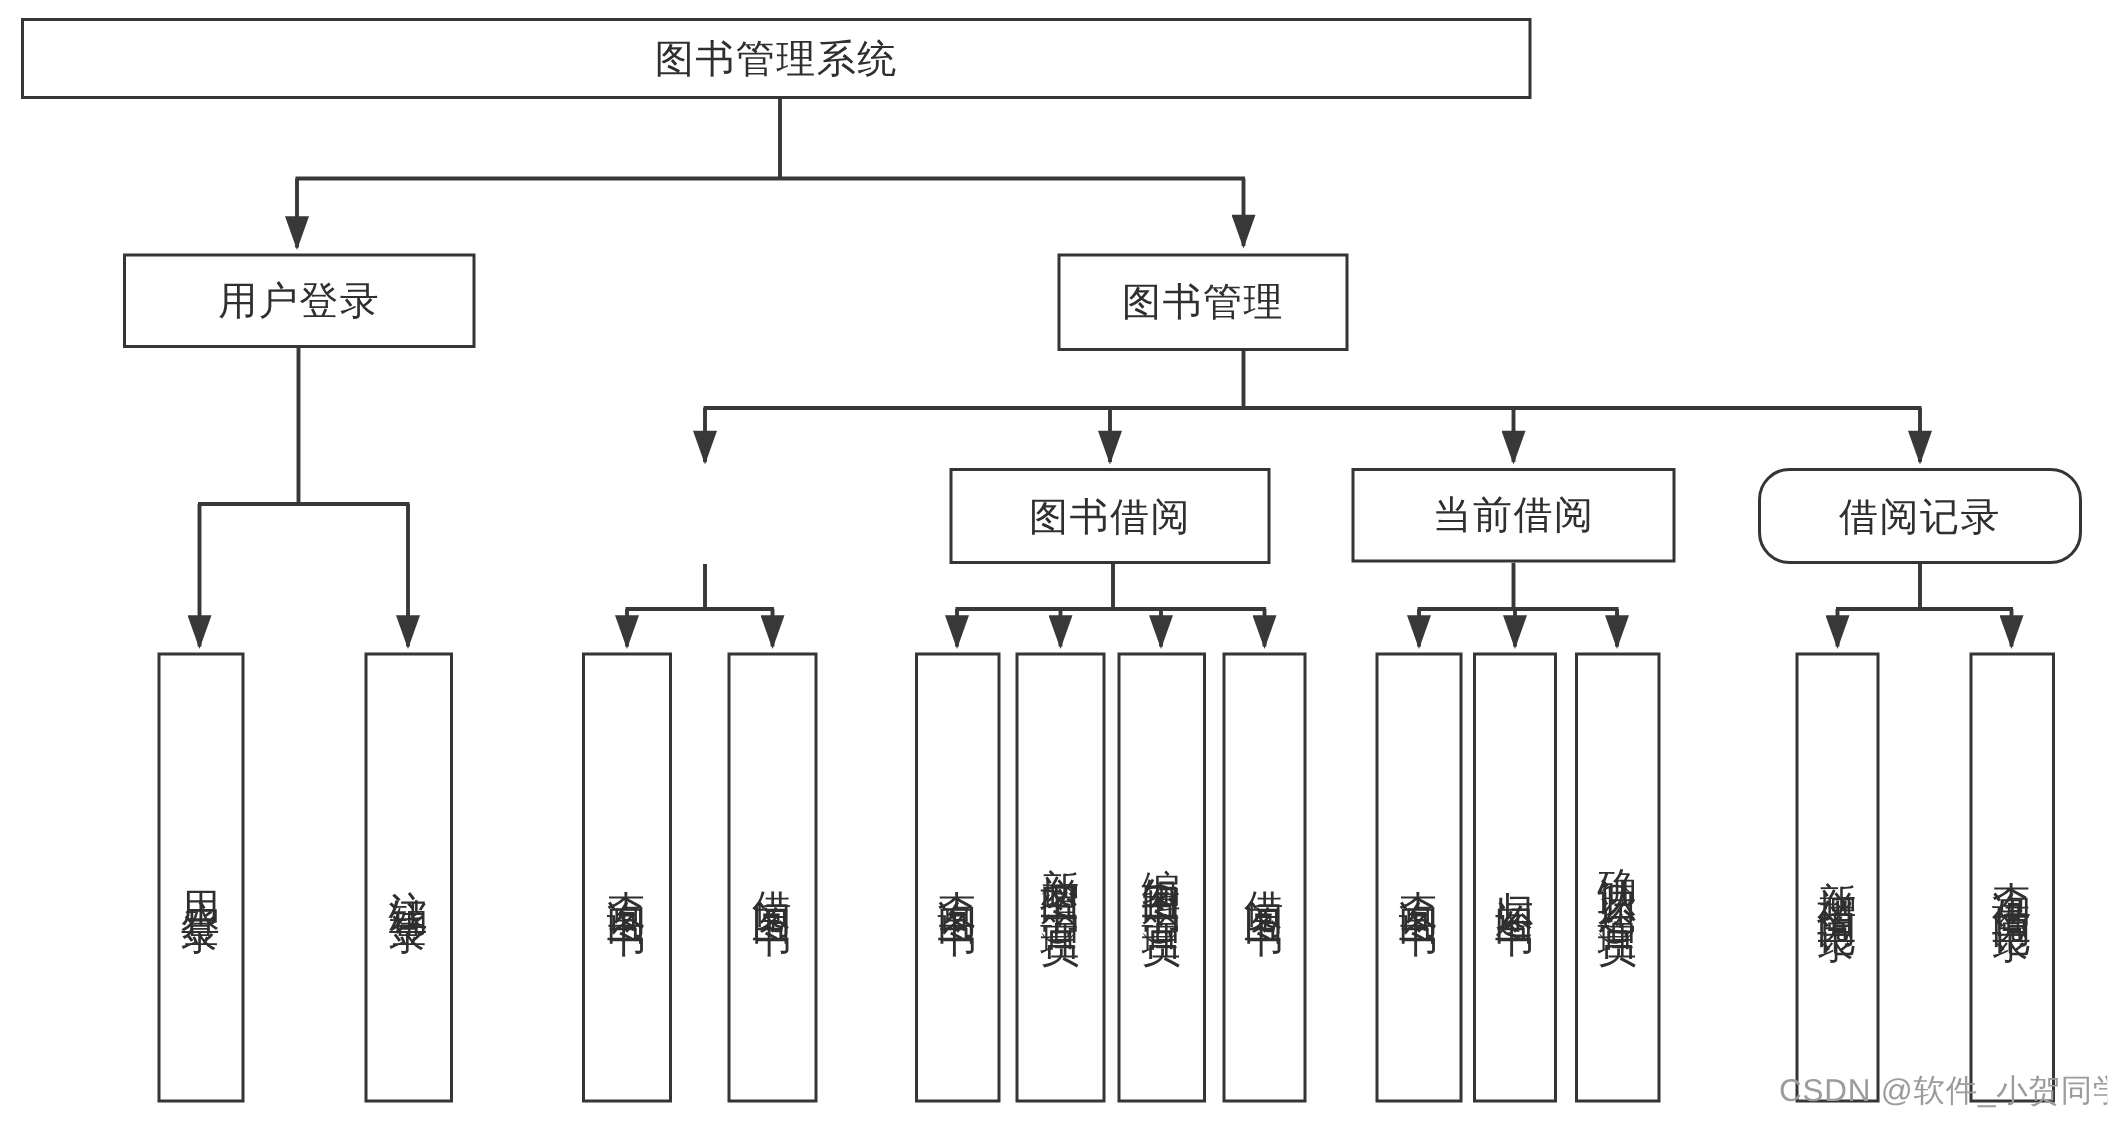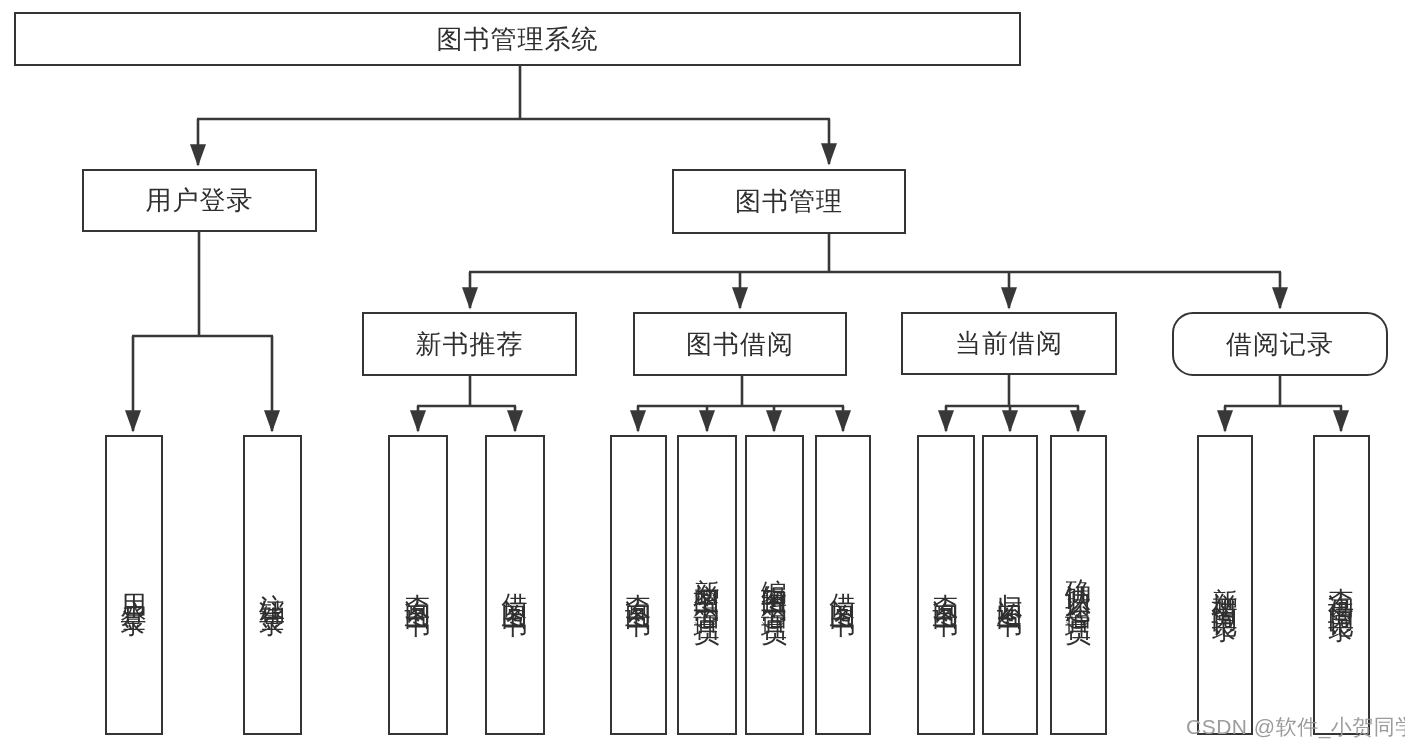--- a/index.html
+++ b/index.html
@@ -97,27 +97,24 @@
     <path d="M1341,406 V431" marker-end="url(#arw)"></path>
   </svg>
 
   <div class="node" style="left:14px;top:12px;width:1007px;height:54px;">
     <span class="lbl">图书管理系统</span>
   </div>
 
   <div class="node" style="left:82px;top:169px;width:235px;height:63px;">
     <span class="lbl">用户登录</span>
   </div>
-  <div class="node" style="left:672px;top:169px;width:234px;height:65px;">
+  <div class="node" style="left:705px;top:169px;width:194px;height:65px;">
     <span class="lbl">图书管理</span>
   </div>
 
-  <div class="node" style="left:362px;top:312px;width:215px;height:64px;">
-    <span class="lbl">新书推荐</span>
-  </div>
   <div class="node" style="left:633px;top:312px;width:214px;height:64px;">
     <span class="lbl">图书借阅</span>
   </div>
   <div class="node" style="left:901px;top:312px;width:216px;height:63px;">
     <span class="lbl">当前借阅</span>
   </div>
   <div class="node" style="left:1172px;top:312px;width:216px;height:64px;border-radius:21px;">
     <span class="lbl">借阅记录</span>
   </div>
 

